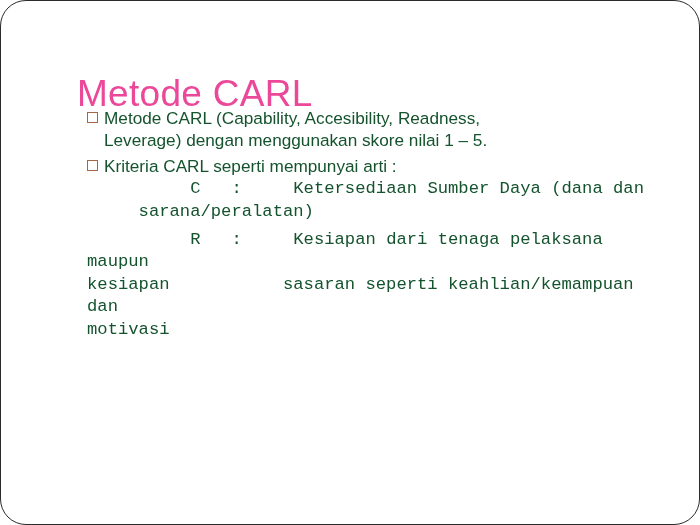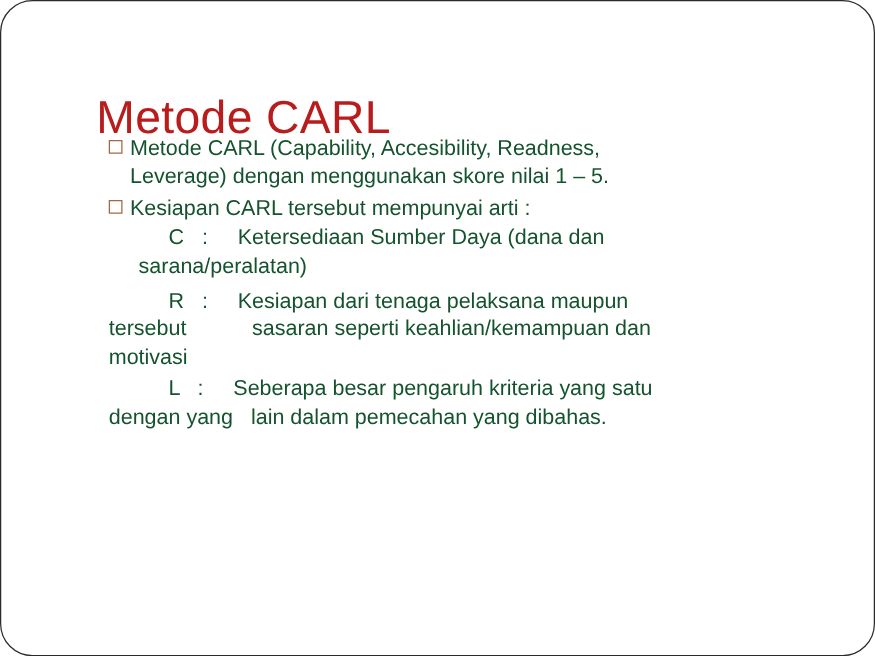--- a/index.html
+++ b/index.html
@@ -28,21 +28,21 @@
   }
 
   
   .slide-title {
     position: absolute;
     left: 76px;
     top: 46px;
     font-size: 37px;
     line-height: 44px;
     font-weight: normal;
-    color: #b91c1c;
+    color: #ec4899;
     letter-spacing: 0.3px;
     white-space: nowrap;
   }
 
   
   .body-block {
     position: absolute;
     left: 70px;
     top: 106px;
     width: 586px;
@@ -71,20 +71,21 @@
   }
   .bullet-text {
     flex: 1 1 auto;
     white-space: pre-wrap;
   }
 
   
   .def-para {
     white-space: pre-wrap;
     margin: 0;
+    font-family: Liberation Mono, monospace;
   }
 
   .gap-1 { height: 2px; }
   .gap-2 { height: 3px; }
 </style>
 </head>
 <body>
 
 <div class="slide">
 
@@ -95,37 +96,35 @@
     <div class="bullet-row">
       <span class="bullet-marker"></span>
       <span class="bullet-text">Metode CARL (Capability, Accesibility, Readness,
 Leverage) dengan menggunakan skore nilai 1 – 5.</span>
     </div>
 
     <div class="gap-1"></div>
 
     <div class="bullet-row">
       <span class="bullet-marker"></span>
-      <span class="bullet-text">Kesiapan CARL tersebut mempunyai arti :</span>
+      <span class="bullet-text">Kriteria CARL seperti mempunyai arti :</span>
     </div>
 
     <p class="def-para">          C   :     Ketersediaan Sumber Daya (dana dan
      sarana/peralatan)</p>
 
     <div class="gap-2"></div>
 
 
     <div class="gap-2"></div>
 
     <p class="def-para">          R   :     Kesiapan dari tenaga pelaksana maupun
-tersebut           sasaran seperti keahlian/kemampuan dan
+kesiapan           sasaran seperti keahlian/kemampuan dan
 motivasi</p>
 
     <div class="gap-2"></div>
 
-    <p class="def-para">          L   :     Seberapa besar pengaruh kriteria yang satu
-dengan yang   lain dalam pemecahan yang dibahas.</p>
 
     <div class="gap-1"></div>
 
 
   </div>
 </div>
 
 </body></html>

